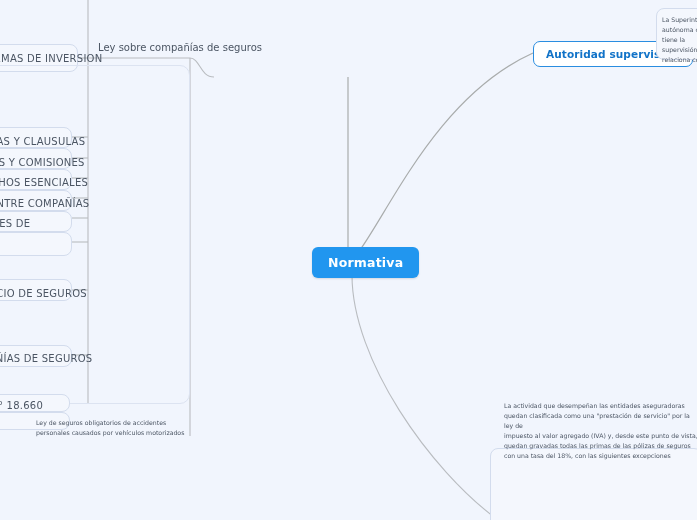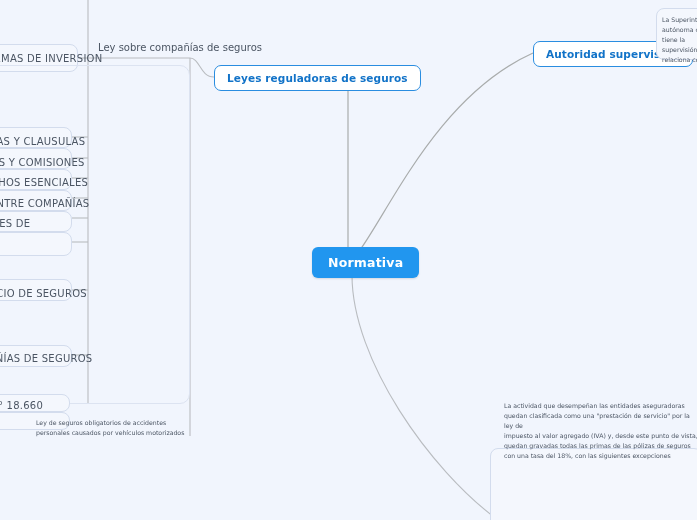--- a/index.html
+++ b/index.html
@@ -84,23 +84,20 @@
     <path d="M88,290 L72,290" class="thin"></path>
     <path d="M88,355 L72,355" class="thin"></path>
 
     <path d="M498,520 C 498,470 498,455 520,452" class="thin"></path>
   </svg>
 
   <div class="node node-root" style="left:312px;top:247px;">
     <span>Normativa</span>
   </div>
 
-  <div class="node node-main" style="left:214px;top:65px;">
-    <span>Leyes reguladoras de seguros</span>
-  </div>
 
   <div class="node node-main" style="left:533px;top:41px;">
     <span>Autoridad supervisora</span>
   </div>
 
   <div class="node node-card" style="left:-30px;top:44px;width:108px;height:28px;"></div>
   <div class="node node-label caps clip-left" style="left:-22px;top:51px;width:110px;">NORMAS DE INVERSION</div>
 
   <div class="node node-label" style="left:98px;top:40px;width:160px;">Ley sobre compañías de seguros</div>
 

